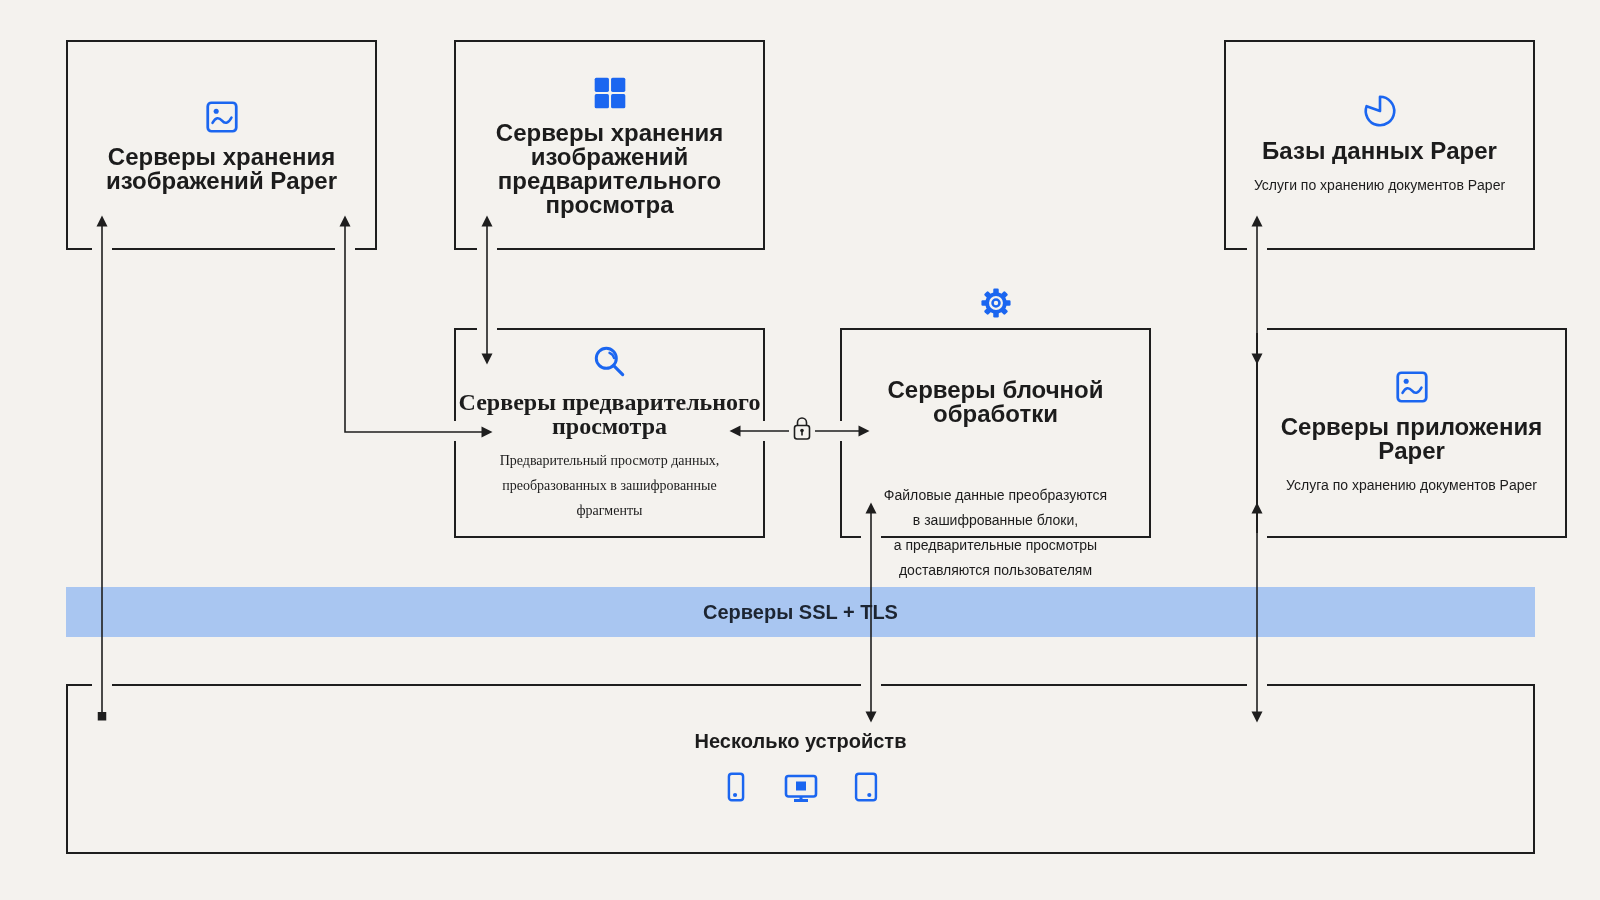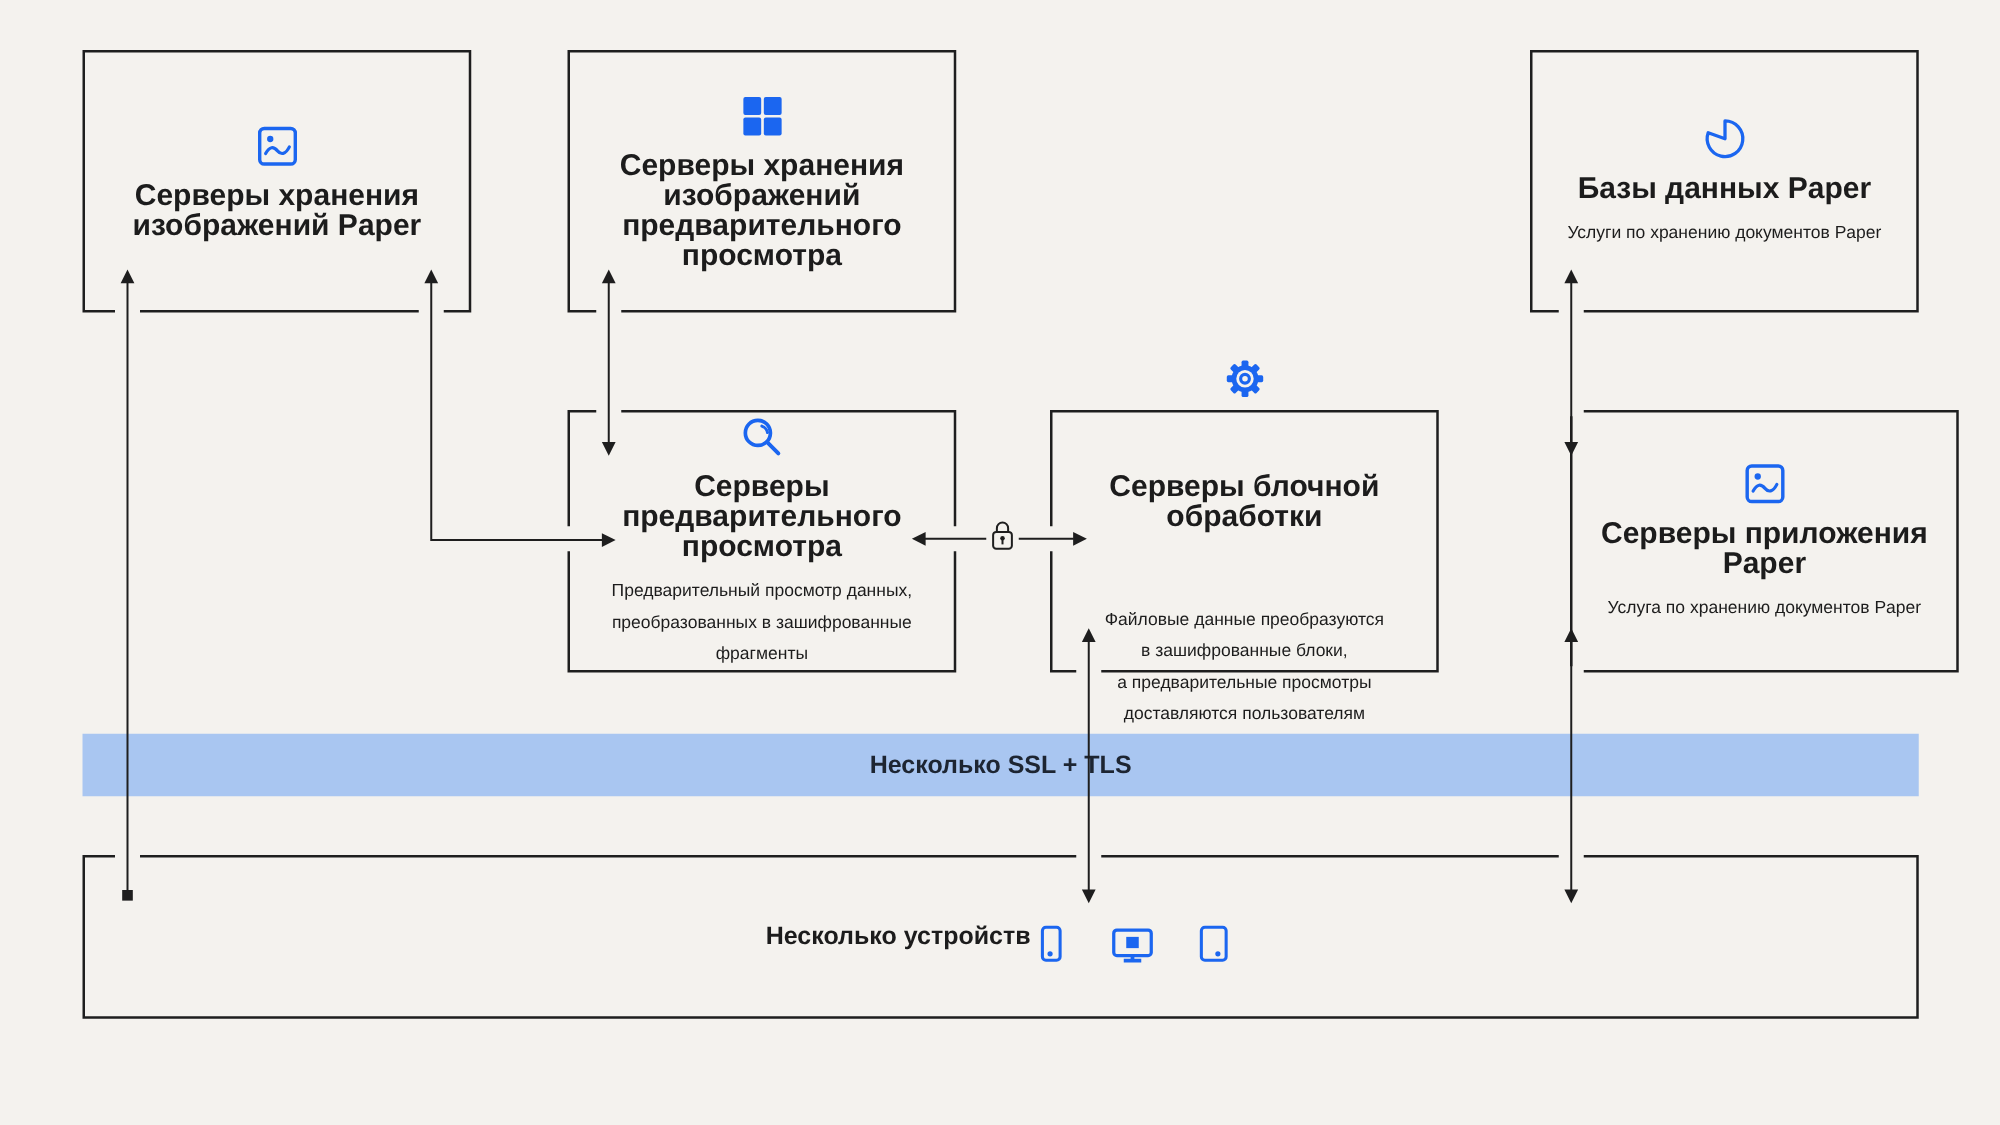--- a/index.html
+++ b/index.html
@@ -21,22 +21,22 @@
   .icon{display:block;height:38px;margin-bottom:9px;}
   .icon svg{display:block;}
   .box-title{font-size:24px;line-height:24px;font-weight:bold;white-space:pre-line;}
   .box-subtitle{margin-top:10px;font-size:14px;line-height:25px;white-space:pre-line;}
   #ssl-bar{
     position:absolute;left:66px;top:587px;width:1469px;height:50px;
     background:var(--bar-blue);display:flex;align-items:center;justify-content:center;
   }
   #ssl-bar .bar-label{font-size:20px;font-weight:bold;color:var(--bar-text);}
   #devices-box{
-    position:absolute;left:66px;top:684px;width:1469px;height:131px;box-sizing:border-box;
-    border:2px solid var(--line);display:flex;flex-direction:row;
+    position:absolute;left:66px;top:684px;width:1469px;height:170px;box-sizing:border-box;
+    border:2px solid var(--line);display:flex;flex-direction:column;
     align-items:center;justify-content:center;
   }
   .devices-title{font-size:20px;font-weight:bold;}
   .devices-icons{display:flex;align-items:center;gap:30px;margin-top:16px;}
   svg.overlay{position:absolute;left:0;top:0;z-index:5;pointer-events:none;}
   .ln{stroke:var(--line);stroke-width:1.6;fill:none;}
   .ah{fill:var(--line);stroke:none;}
   .erase{fill:var(--background);stroke:none;}
   .bs{stroke:var(--accent-blue);fill:none;}
   .bf{fill:var(--accent-blue);stroke:none;}
@@ -75,21 +75,21 @@
   <div class="box" style="left:1224px;top:40px;">
     <span class="icon">
       <svg width="38" height="38" viewBox="0 0 36 36">
         <path d="M18 4.5 A13.5 13.5 0 1 1 5.3 13.4 L18 18 Z" class="bs" stroke-width="2.5" stroke-linejoin="round"></path>
       </svg>
     </span>
     <div class="box-title">Базы данных Paper</div>
     <div class="box-subtitle">Услуги по хранению документов Paper</div>
   </div>
 
-  <div class="box" style="left:454px;top:328px;">
+  <div class="box" style="left:454px;top:328px;font-family:Liberation Serif, serif;">
     <span class="icon">
       <svg width="38" height="38" viewBox="0 0 36 36">
         <circle cx="14.5" cy="14.5" r="9.5" class="bs" stroke-width="2.8"></circle>
         <path d="M17.5 9.3 a6.5 6.5 0 0 1 4.3 5" class="bs" stroke-width="2.2" stroke-linecap="round"></path>
         <line x1="21.5" y1="21.5" x2="30" y2="30" class="bs" stroke-width="3" stroke-linecap="round"></line>
       </svg>
     </span>
     <div class="box-title">Серверы предварительного
 просмотра</div>
     <div class="box-subtitle">Предварительный просмотр данных,
@@ -125,21 +125,21 @@
         <circle cx="12.5" cy="12.5" r="2.4" class="bf"></circle>
         <path d="M9 23.5 C12 18 15 18 18 21.5 C20.5 24.5 24 24.5 27 18.5" class="bs" stroke-width="2.4" stroke-linecap="round"></path>
       </svg>
     </span>
     <div class="box-title">Серверы приложения
 Paper</div>
     <div class="box-subtitle">Услуга по хранению документов Paper</div>
   </div>
 
   <div id="ssl-bar">
-    <span class="bar-label">Несколько SSL + TLS</span>
+    <span class="bar-label">Серверы SSL + TLS</span>
   </div>
 
   <div id="devices-box">
     <div class="devices-title">Несколько устройств</div>
     <div class="devices-icons">
       <span>
         <svg width="34" height="34" viewBox="0 0 36 36">
           <rect x="10.5" y="4" width="15" height="28" rx="3" class="bs" stroke-width="2.6"></rect>
           <circle cx="17" cy="26.5" r="2.2" class="bf"></circle>
         </svg>

